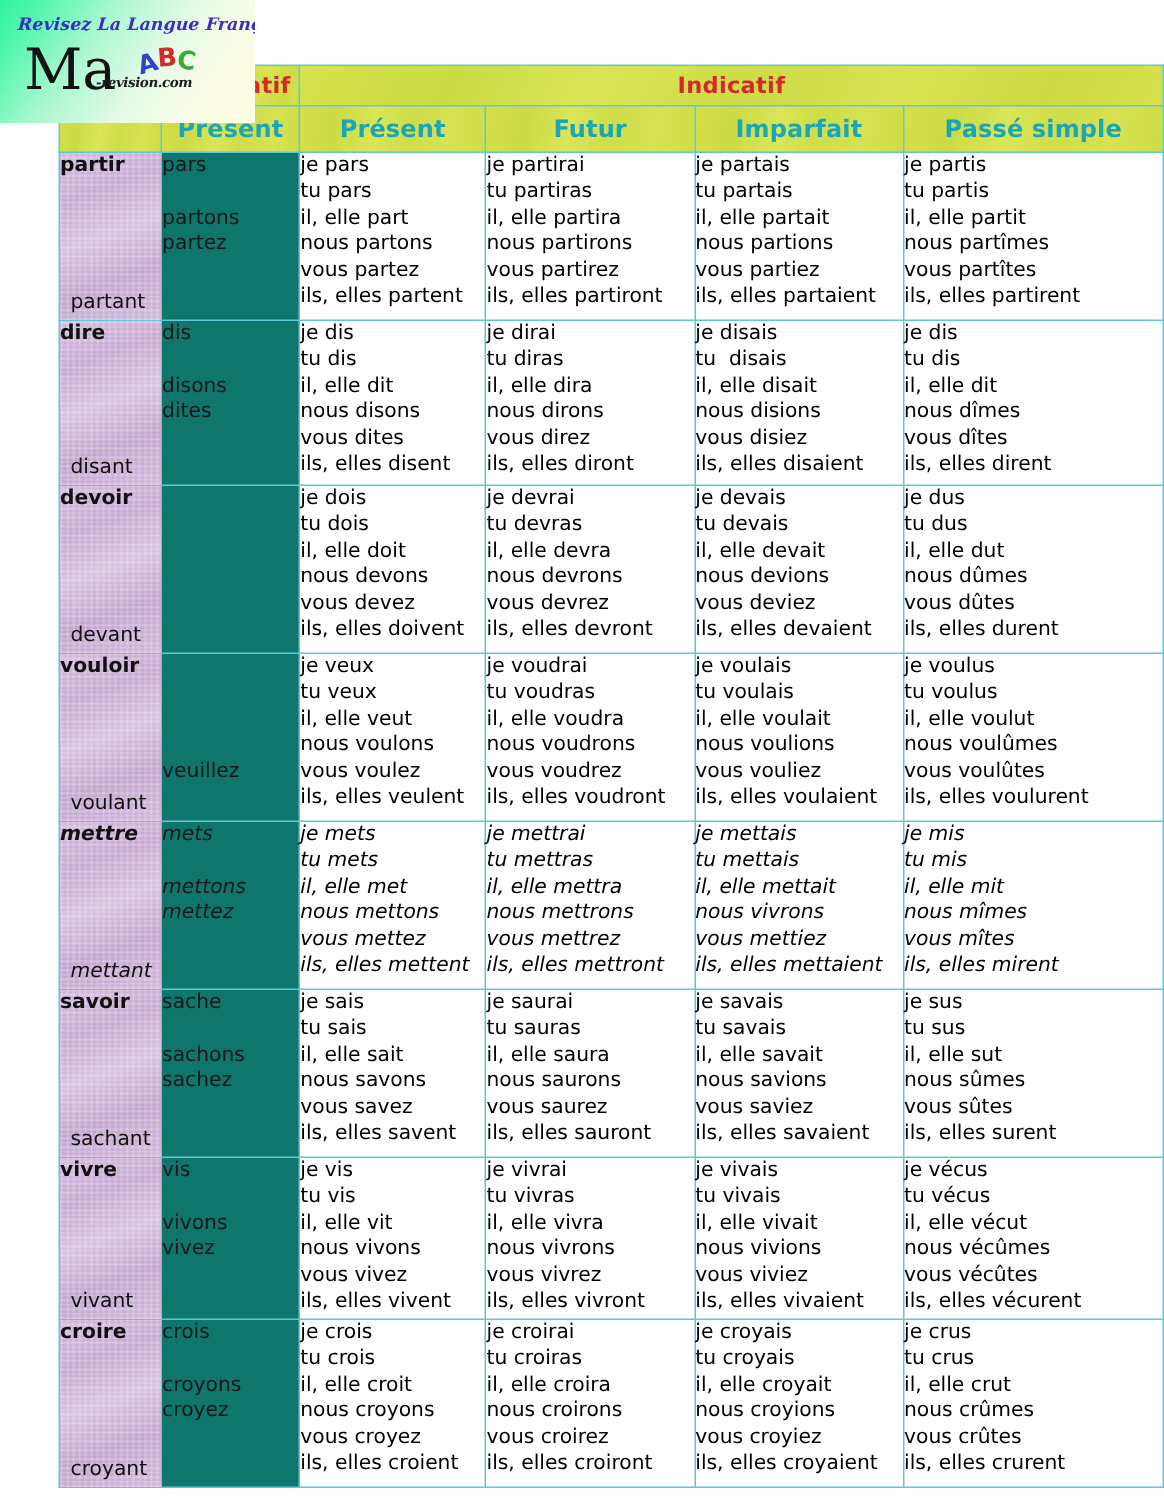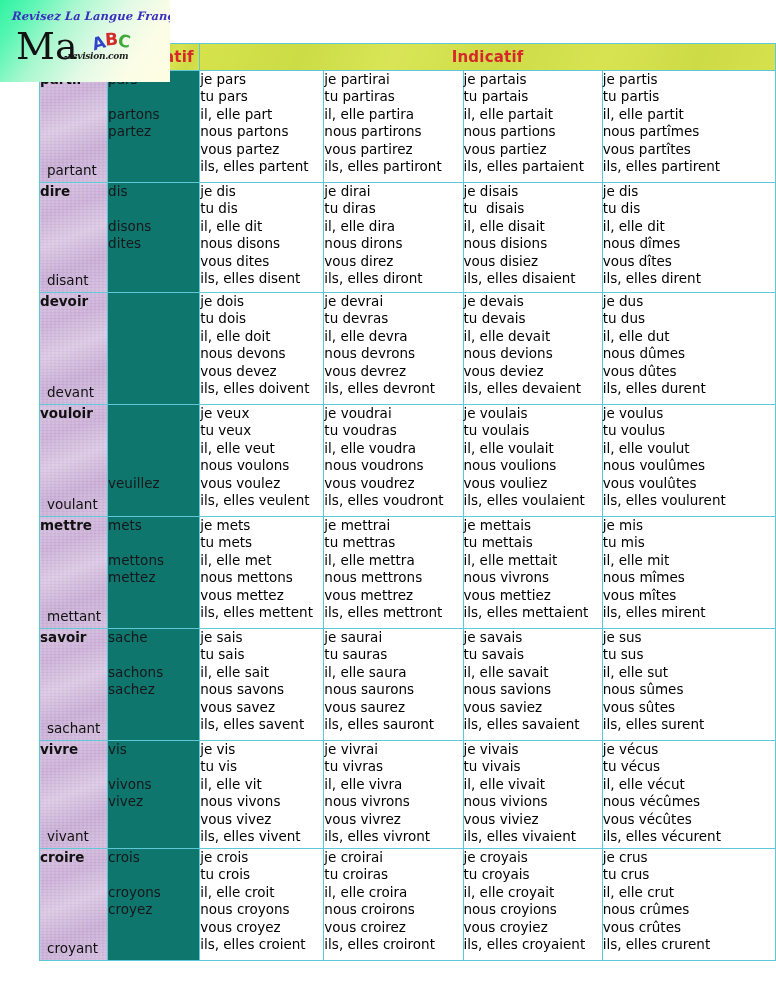--- a/index.html
+++ b/index.html
@@ -147,20 +147,28 @@
       <col style="width:124px">
       <col style="width:139px">
       <col style="width:139px">
       <col style="width:173px">
     </colgroup>
     <thead>
       <tr>
         <th class="hdr-band hdr-band-top hdr-infinitif" rowspan="1">Infinitif</th>
         <th class="hdr-band hdr-band-top hdr-mood">Impératif</th>
         <th class="hdr-band hdr-band-top hdr-mood" colspan="4">Indicatif</th>
+      </tr>
+      <tr>
+        <th class="hdr-tense"></th>
+        <th class="hdr-tense">Présent</th>
+        <th class="hdr-tense">Présent</th>
+        <th class="hdr-tense">Futur</th>
+        <th class="hdr-tense">Imparfait</th>
+        <th class="hdr-tense">Passé simple</th>
       </tr>
     </thead>
     <tbody id="tbody">
         <tr style="height: 112px;">
           <td class="c-inf">
             <span class="inf">partir</span>
             <span class="part">partant</span>
           </td>
           <td class="c-imp">pars
 
@@ -284,21 +292,21 @@
 nous voulions
 vous vouliez
 ils, elles voulaient</td>
           <td class="c-txt">je voulus
 tu voulus
 il, elle voulut
 nous voulûmes
 vous voulûtes
 ils, elles voulurent</td>
         </tr>
-        <tr style="height: 112px;">
+        <tr style="height: 112px; font-style: italic;">
           <td class="c-inf">
             <span class="inf">mettre</span>
             <span class="part">mettant</span>
           </td>
           <td class="c-imp">mets
 
 mettons
 mettez</td>
           <td class="c-txt">je mets
 tu mets

